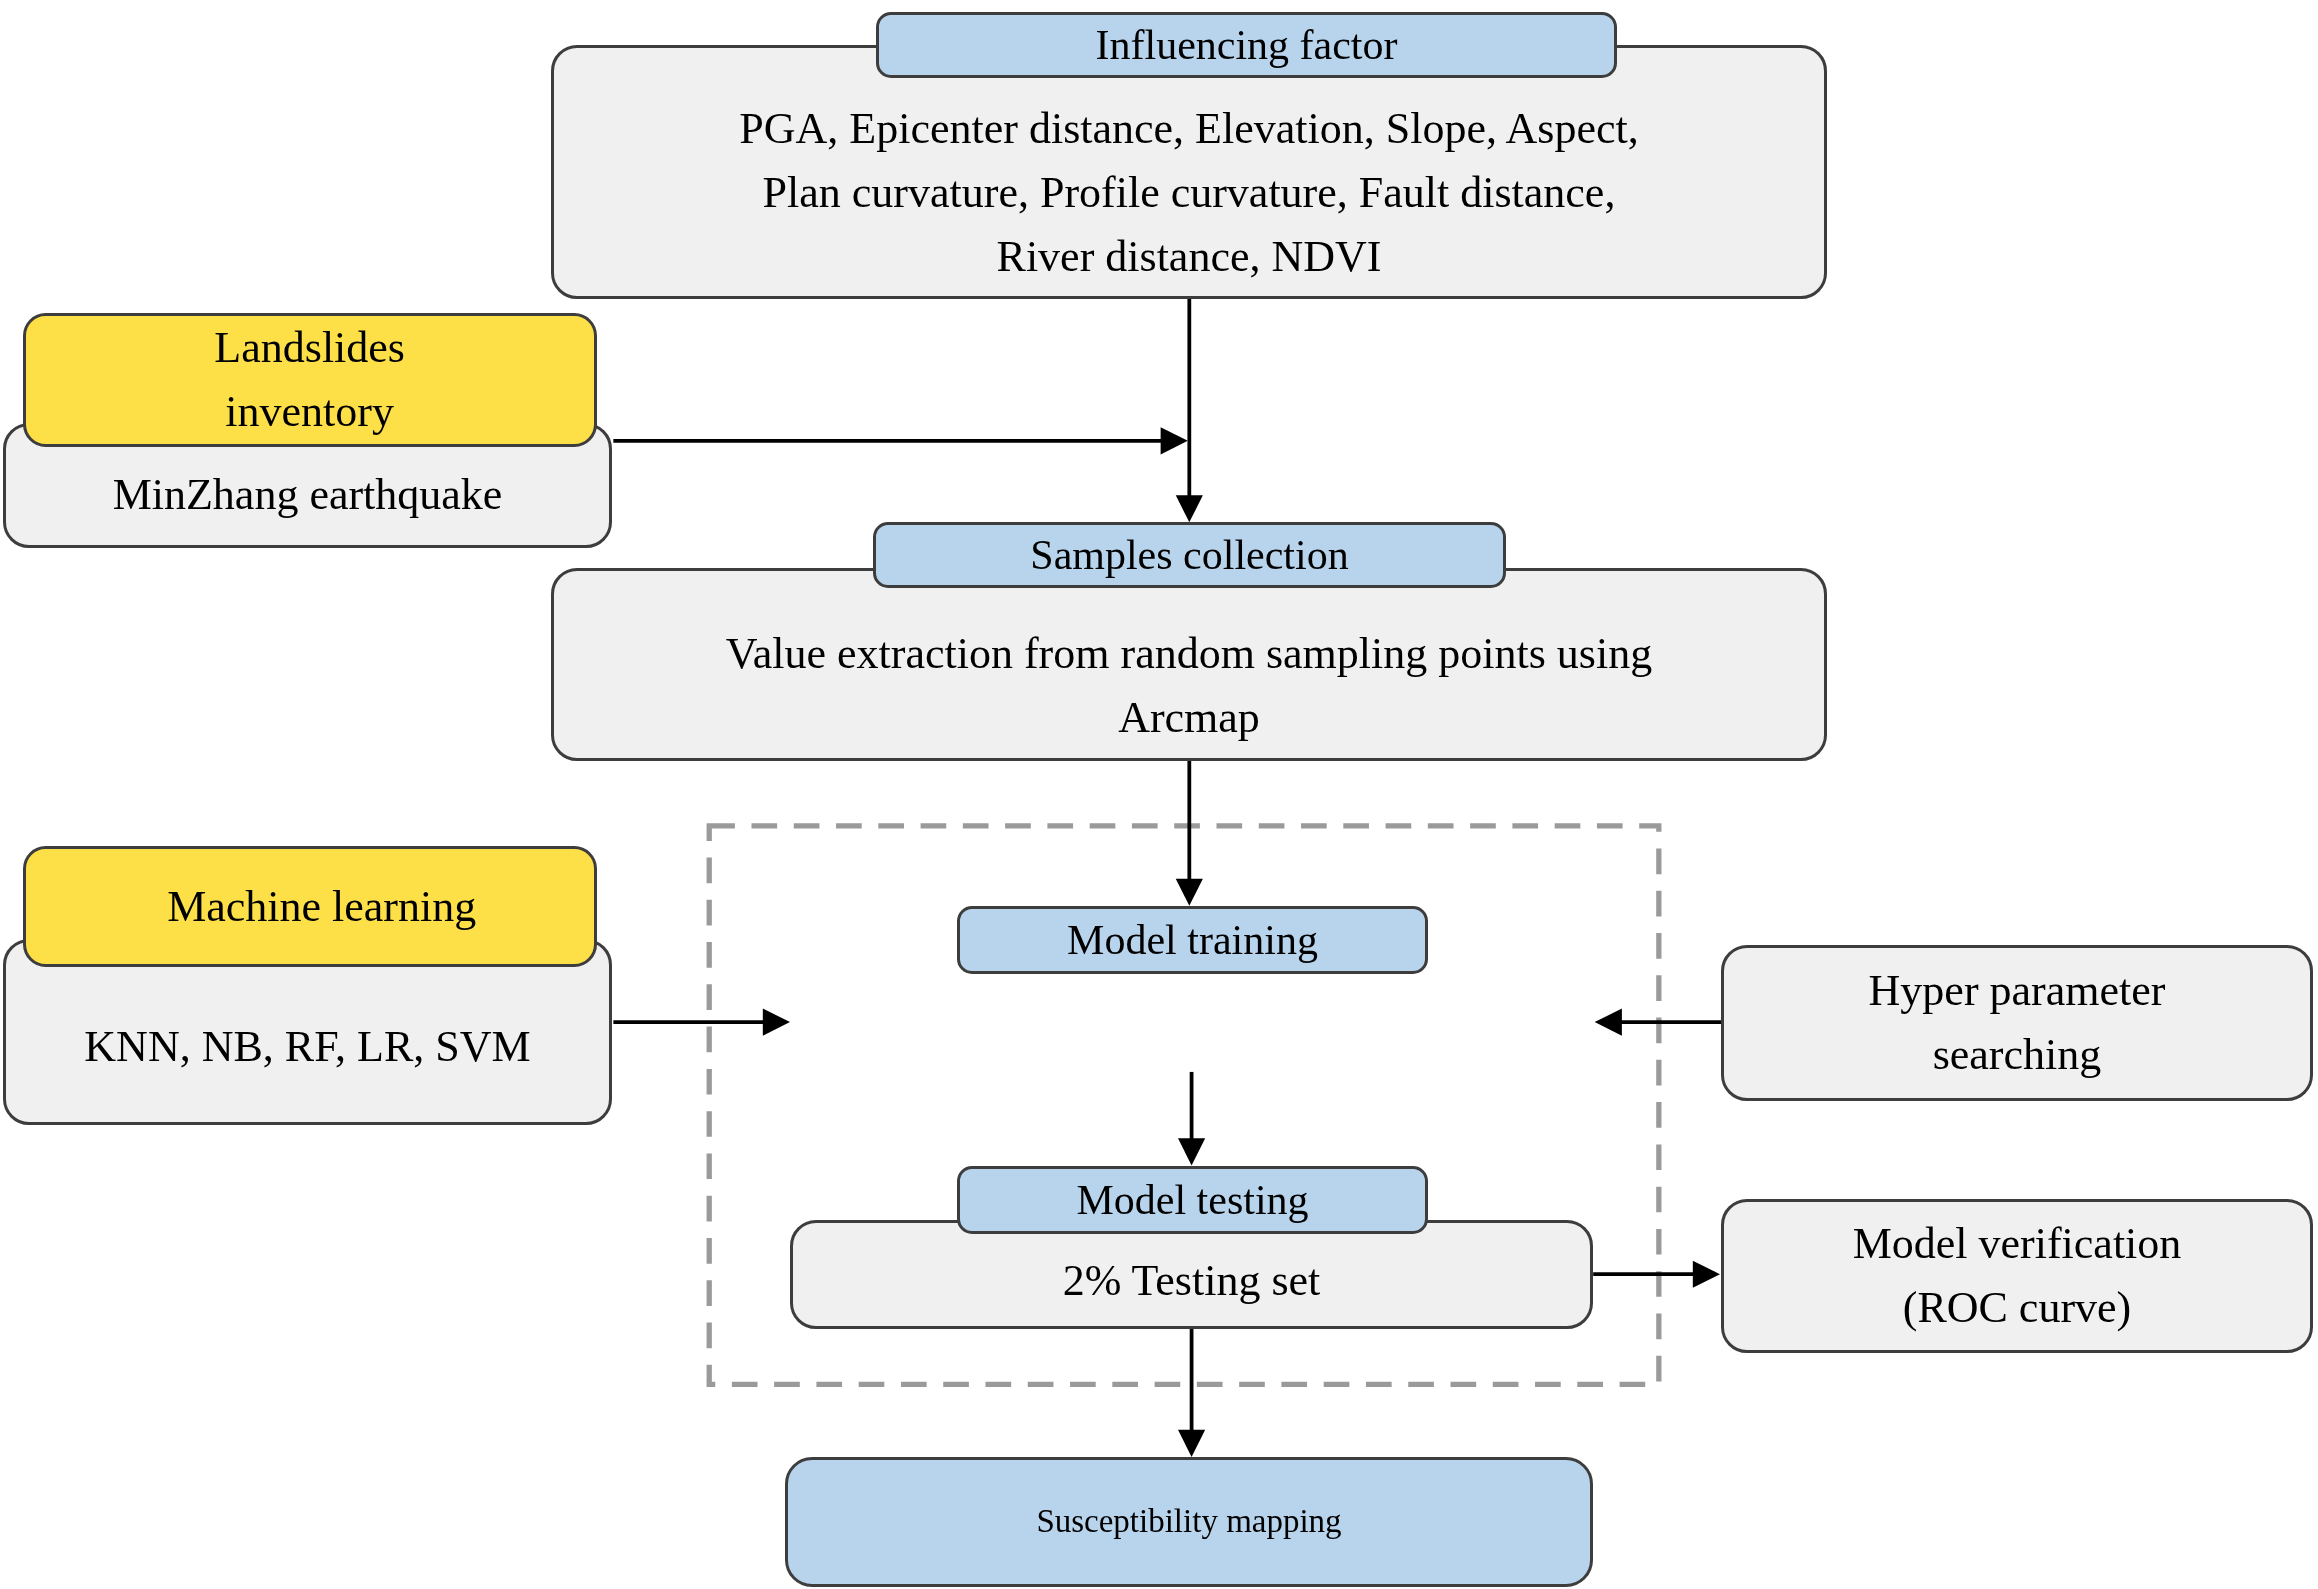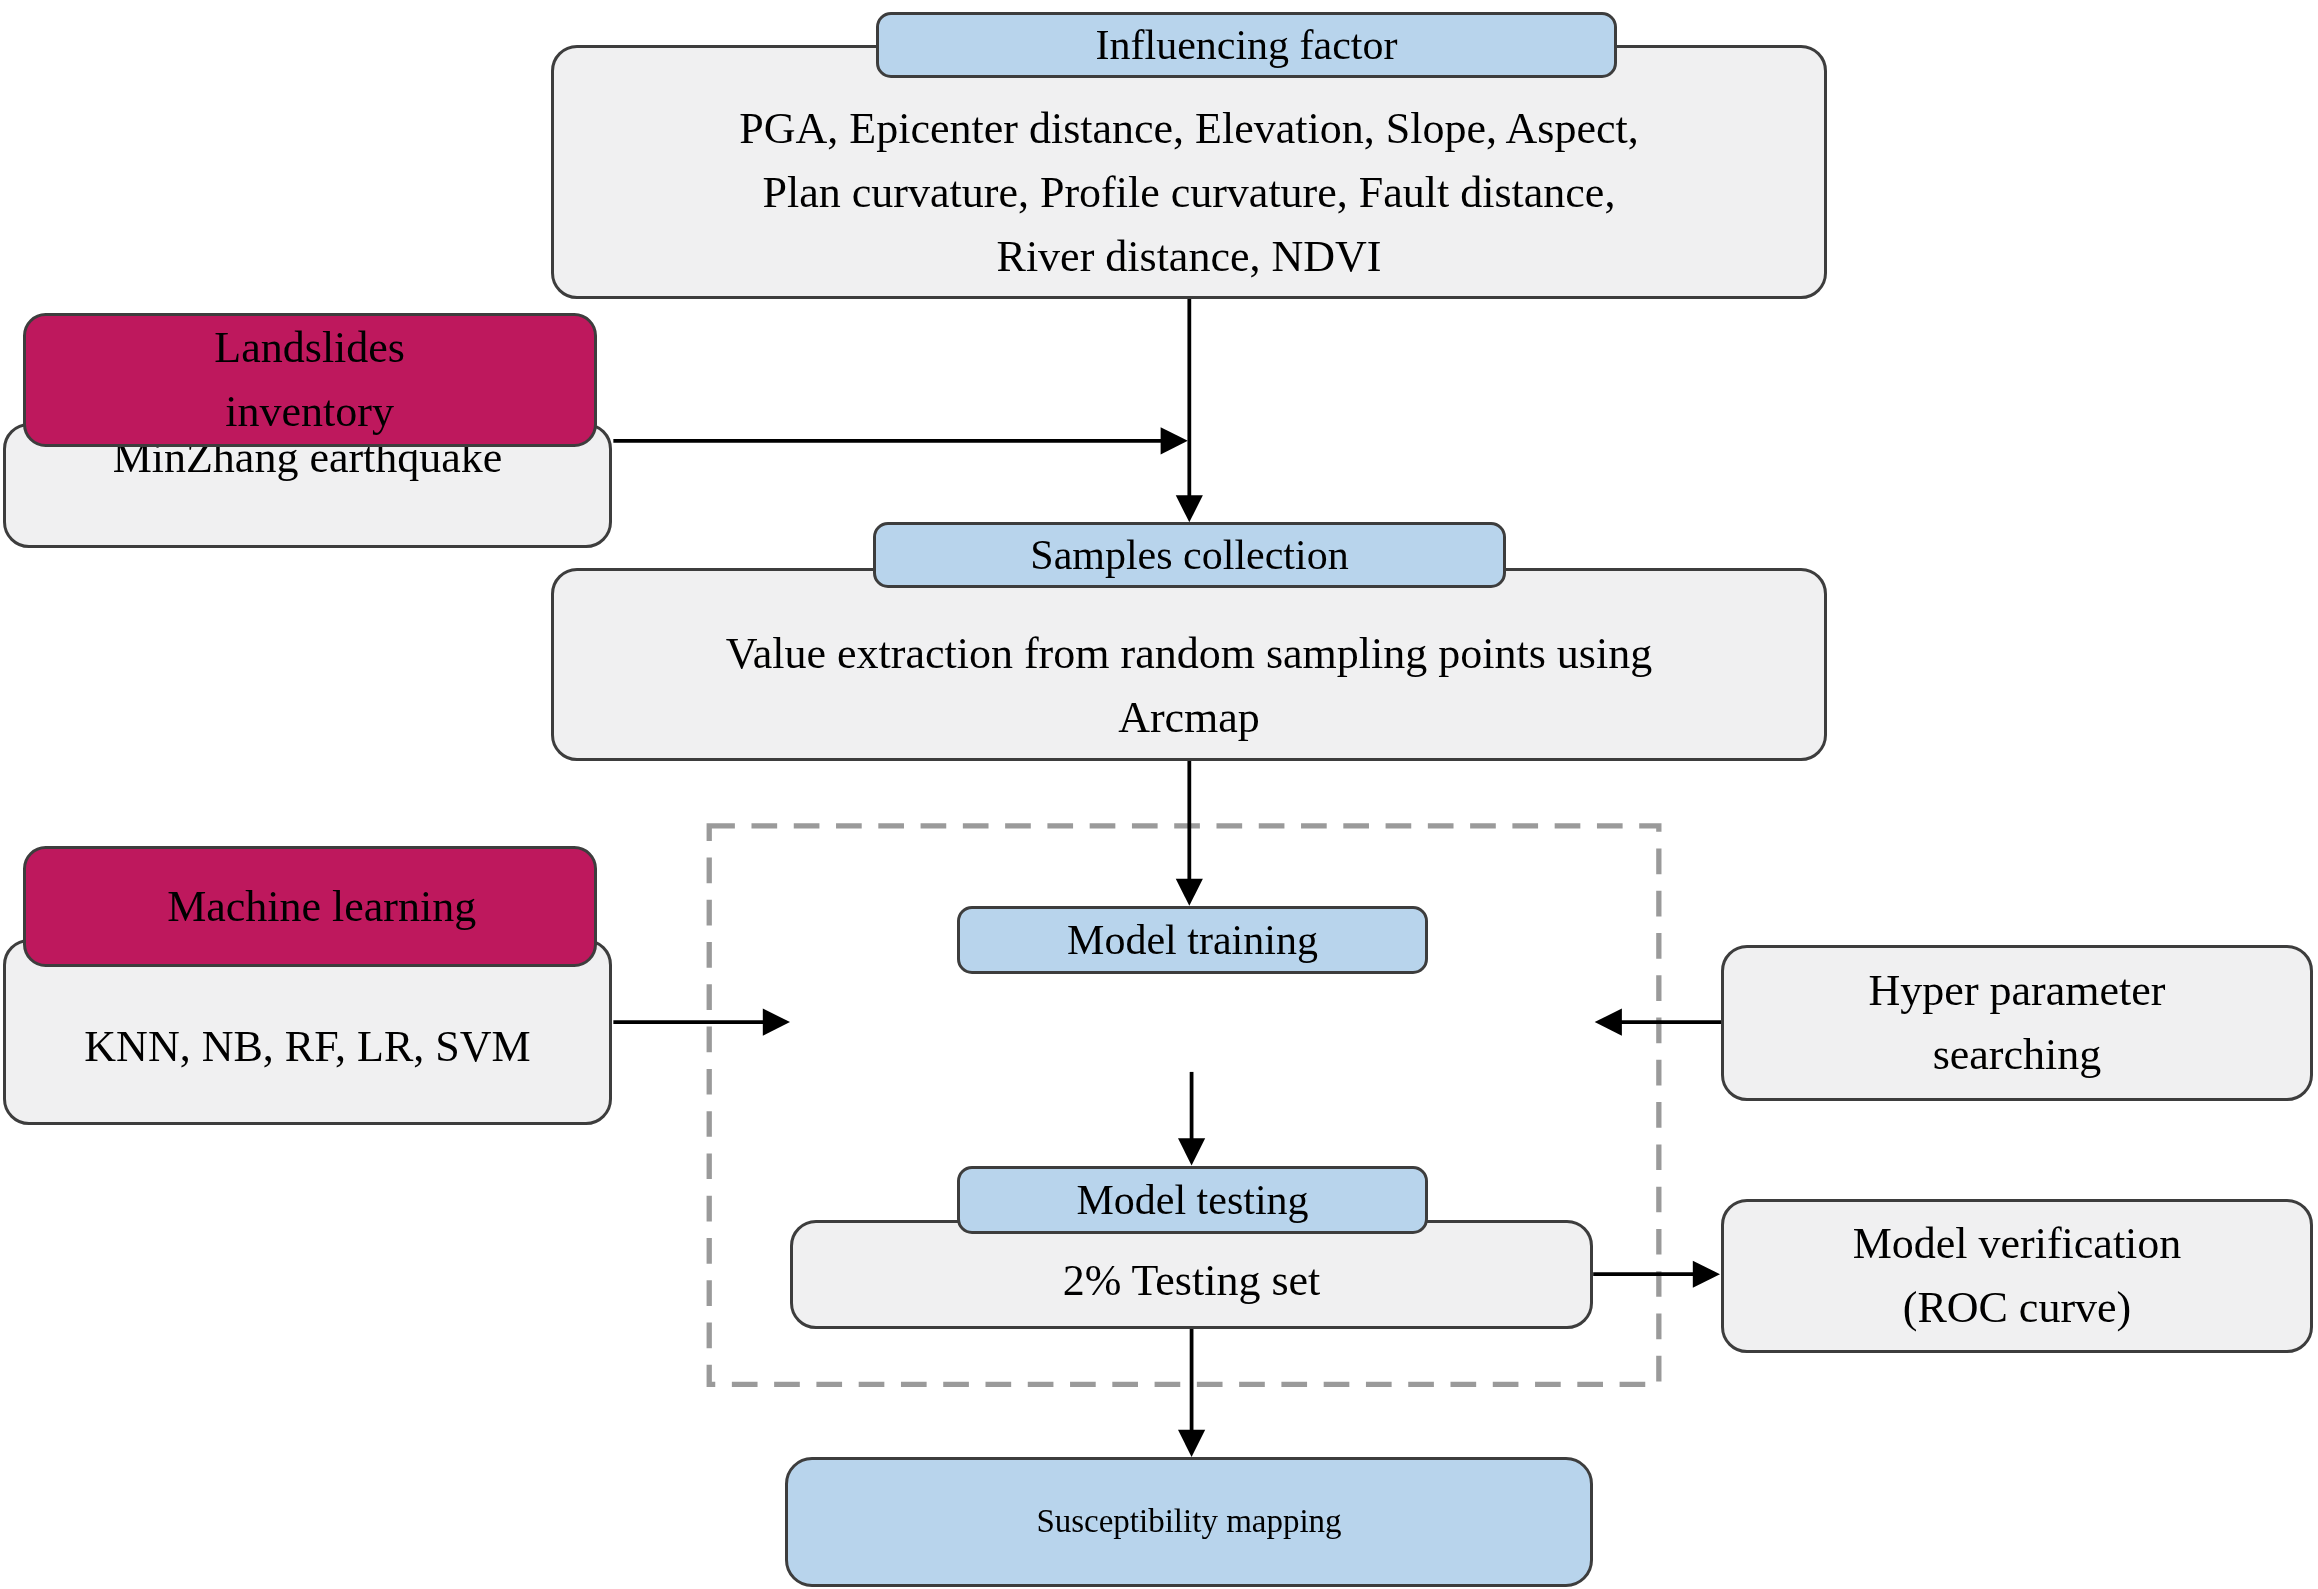--- a/index.html
+++ b/index.html
@@ -17,21 +17,21 @@
     box-sizing:border-box;
     border:3.8px solid #3d3d3d;
     display:flex;
     align-items:center;
     justify-content:center;
     text-align:center;
     white-space:pre-line;
     line-height:1.45;
   }
   .gray{ background:#f0f0f1; border-radius:26px; font-size:44px;}
-  .yellow{ background:#be185d; border-radius:22.7px; font-size:44px;}
+  .yellow{ background:#fde047; border-radius:22.7px; font-size:44px;}
   .blue-badge{ background:#b8d4ec; border-radius:15px; font-size:42px;}
   .blue-big{ background:#b8d4ec; border-radius:27px; font-size:33px;}
   svg.overlay{position:absolute;left:0;top:0;z-index:2;}
   .z3{z-index:3;}
   .z4{z-index:4;}
 </style>
 </head>
 <body>
 
 <div id="canvas">
@@ -67,21 +67,21 @@
 
   <div class="box gray z3" style="left:551px;top:45px;width:1276px;height:254px;padding-top:42px;">
     <span>PGA, Epicenter distance, Elevation, Slope, Aspect,
 Plan curvature, Profile curvature, Fault distance,
 River distance, NDVI</span>
   </div>
   <div class="box blue-badge z4" style="left:876px;top:12px;width:741px;height:66px;">
     <span>Influencing factor</span>
   </div>
 
-  <div class="box gray z3" style="left:3px;top:423px;width:609px;height:125px;align-items:flex-start;padding-bottom:2px;">
+  <div class="box gray z3" style="left:3px;top:423px;width:609px;height:125px;align-items:flex-end;padding-bottom:18px;">
     <span>MinZhang earthquake</span>
   </div>
   <div class="box yellow z4" style="left:22.7px;top:313px;width:574px;height:134px;">
     <span>Landslides
 inventory</span>
   </div>
 
   <div class="box gray z3" style="left:551px;top:568px;width:1276px;height:193px;padding-top:42px;">
     <span>Value extraction from random sampling points using
 Arcmap</span>

